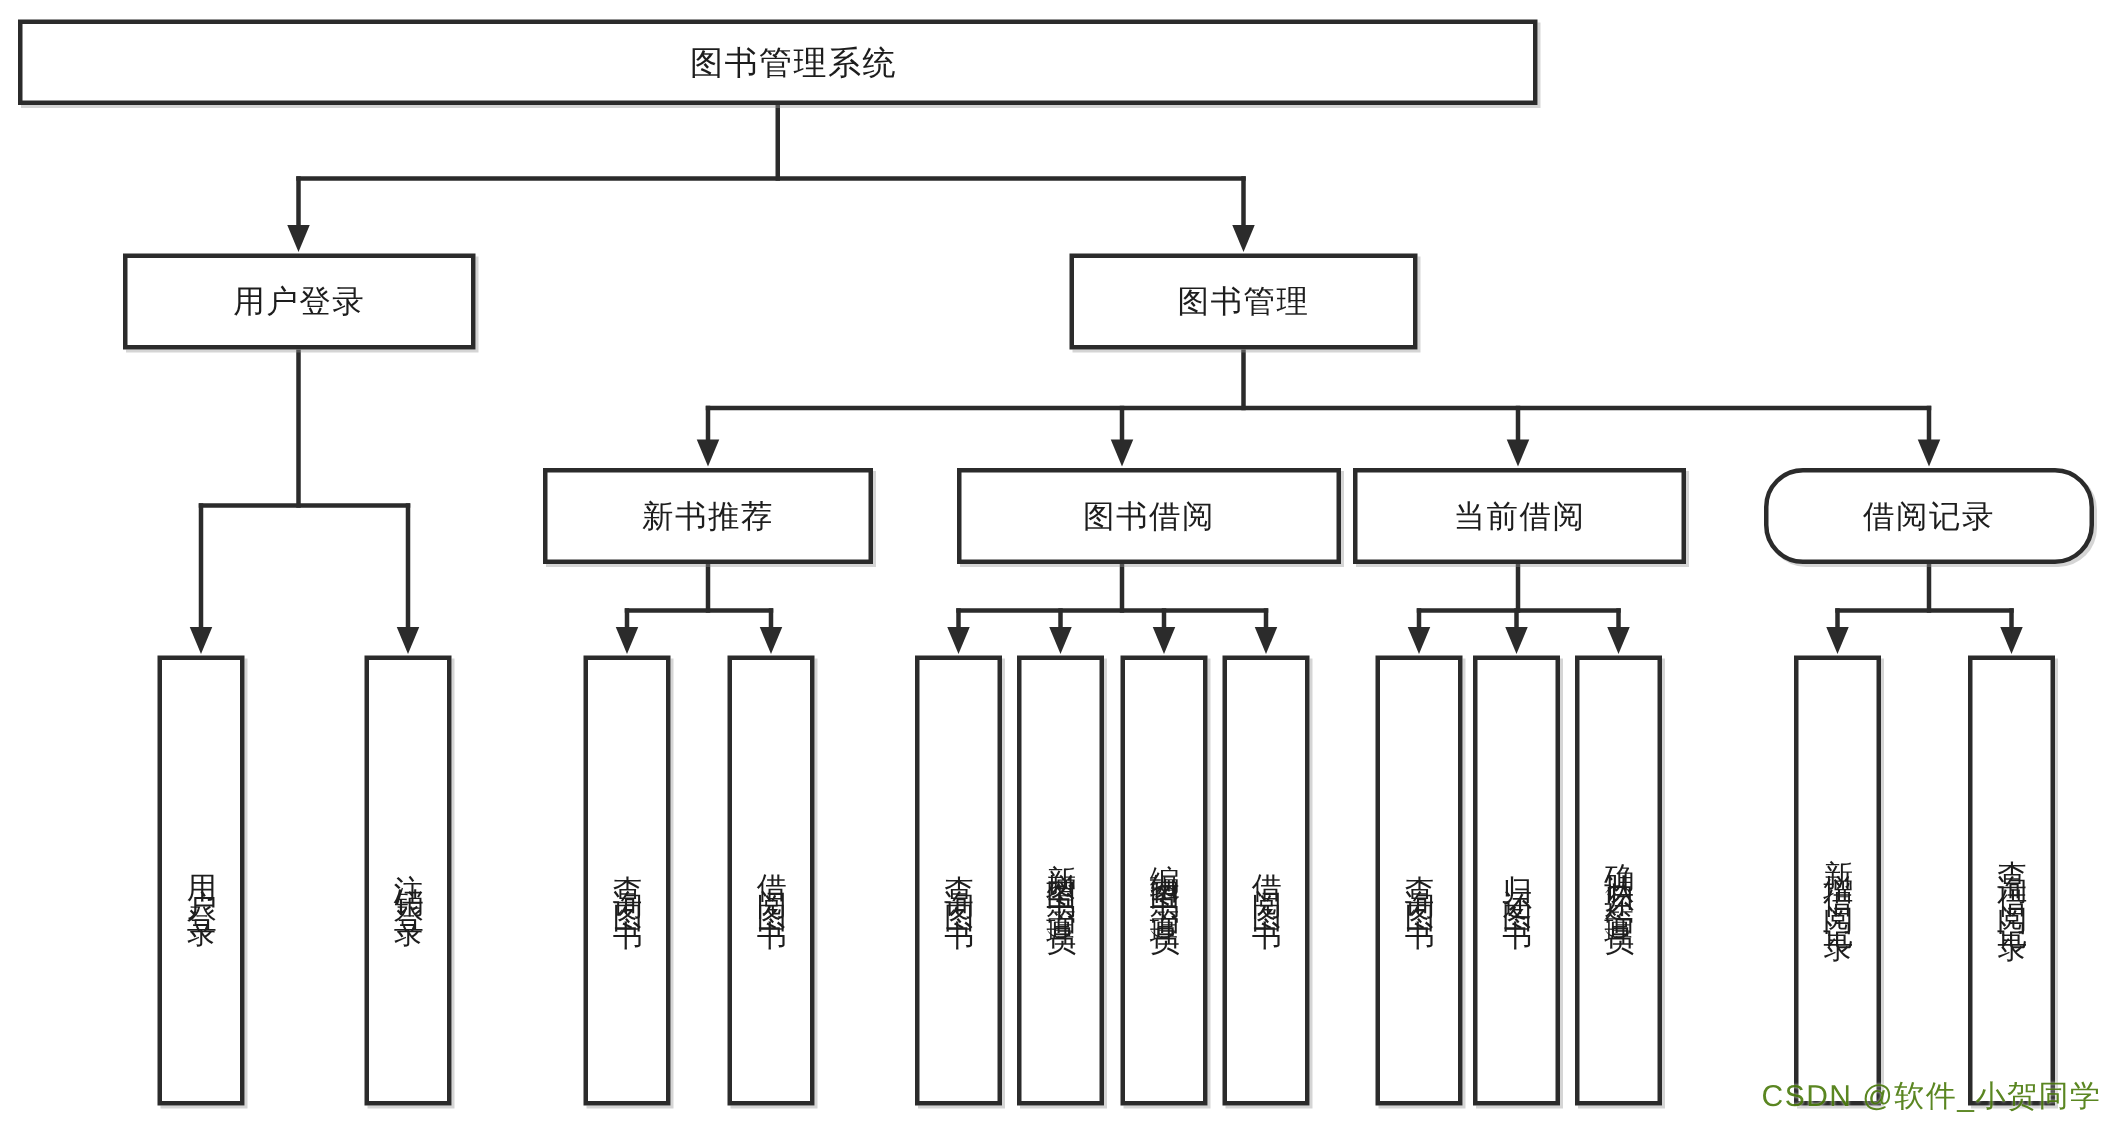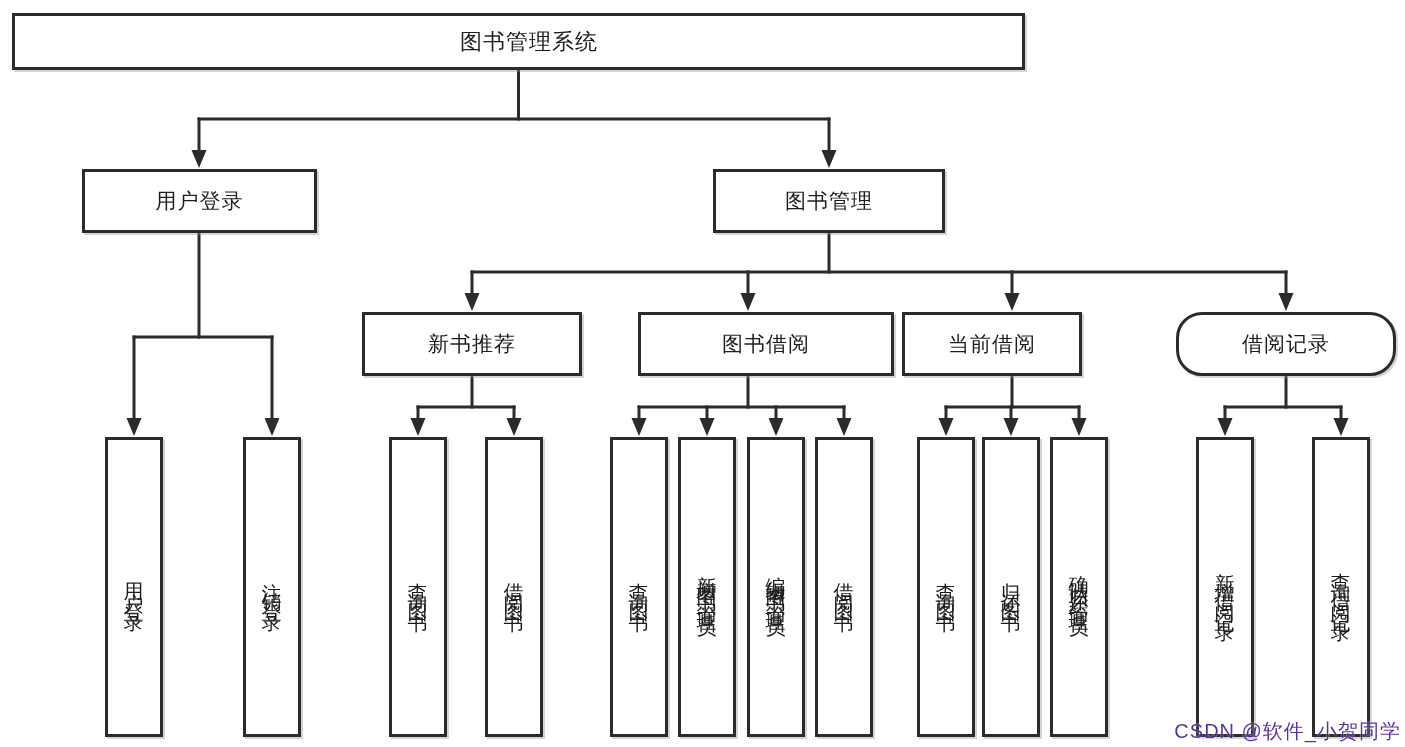--- a/index.html
+++ b/index.html
@@ -60,21 +60,21 @@
   }
   .vbox.tight {
     letter-spacing: 6px;
   }
   .watermark {
     position: absolute;
     right: 4px;
     bottom: 3px;
     font-size: 20px;
     line-height: 26px;
-    color: #4c1d95;
+    color: #4d7c0f;
     opacity: 0.92;
     letter-spacing: 1px;
     z-index: 5;
     text-shadow: 0 0 2px #ffffff;
     white-space: nowrap;
   }
 </style>
 </head>
 <body>
 
@@ -145,21 +145,21 @@
     </g>
   </svg>
 
   <div class="node rootbox">图书管理系统</div>
 
   <div class="node hbox" style="left:82px;top:169px;width:235px;">用户登录</div>
   <div class="node hbox" style="left:362px;top:312px;width:220px;">新书推荐</div>
 
   <div class="node hbox" style="left:713px;top:169px;width:232px;">图书管理</div>
   <div class="node hbox" style="left:638px;top:312px;width:256px;">图书借阅</div>
-  <div class="node hbox" style="left:902px;top:312px;width:180px;">当前借阅</div>
+  <div class="node hbox" style="left:902px;top:312px;width:222px;">当前借阅</div>
   <div class="node hbox" style="left:1176px;top:312px;width:220px;border-radius:26px;">借阅记录</div>
 
   <div class="node vbox" style="left:105px;">用户登录</div>
   <div class="node vbox" style="left:243px;">注销登录</div>
 
   <div class="node vbox" style="left:389px;">查询图书</div>
   <div class="node vbox" style="left:485px;">借阅图书</div>
 
   <div class="node vbox" style="left:610px;">查询图书</div>
   <div class="node vbox tight" style="left:678px;">新增图书（管理员）</div>

